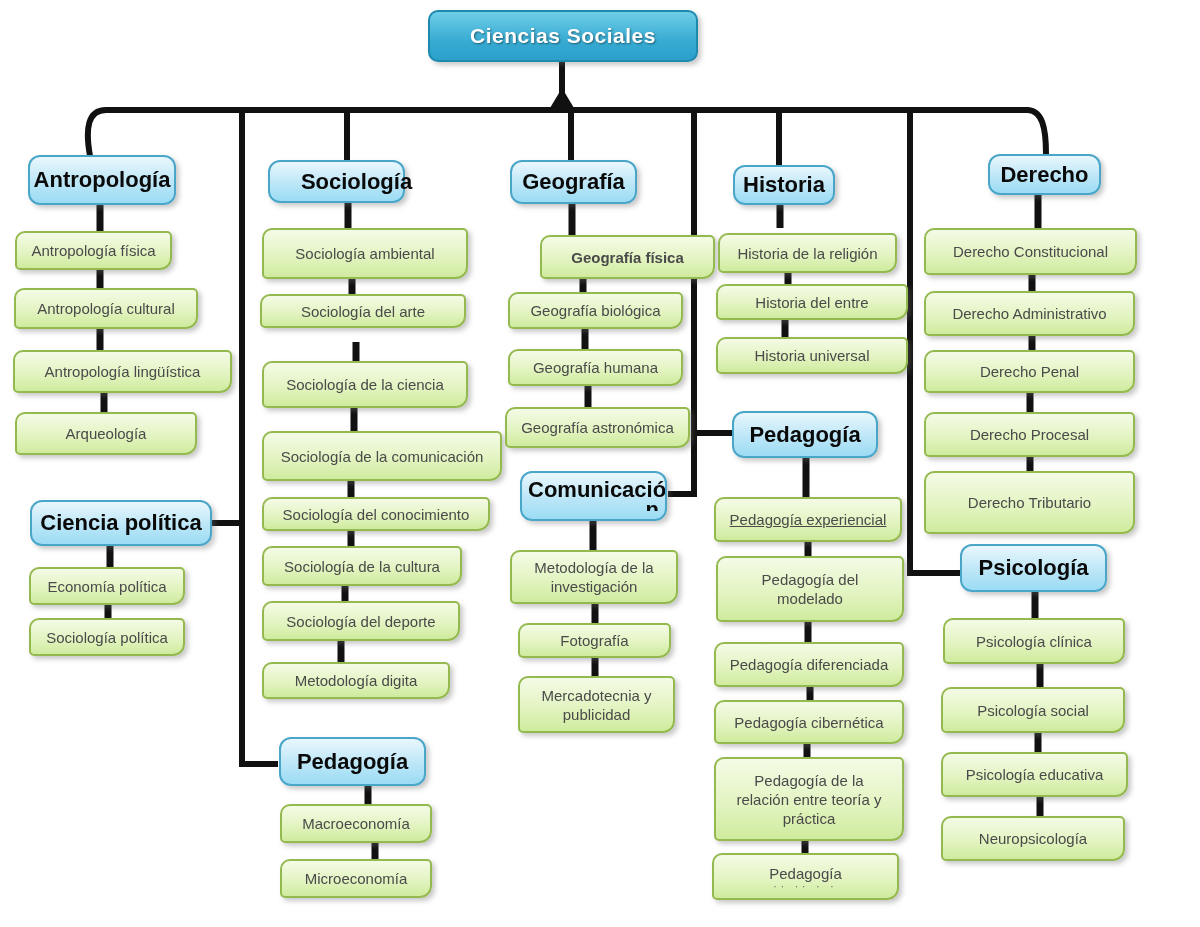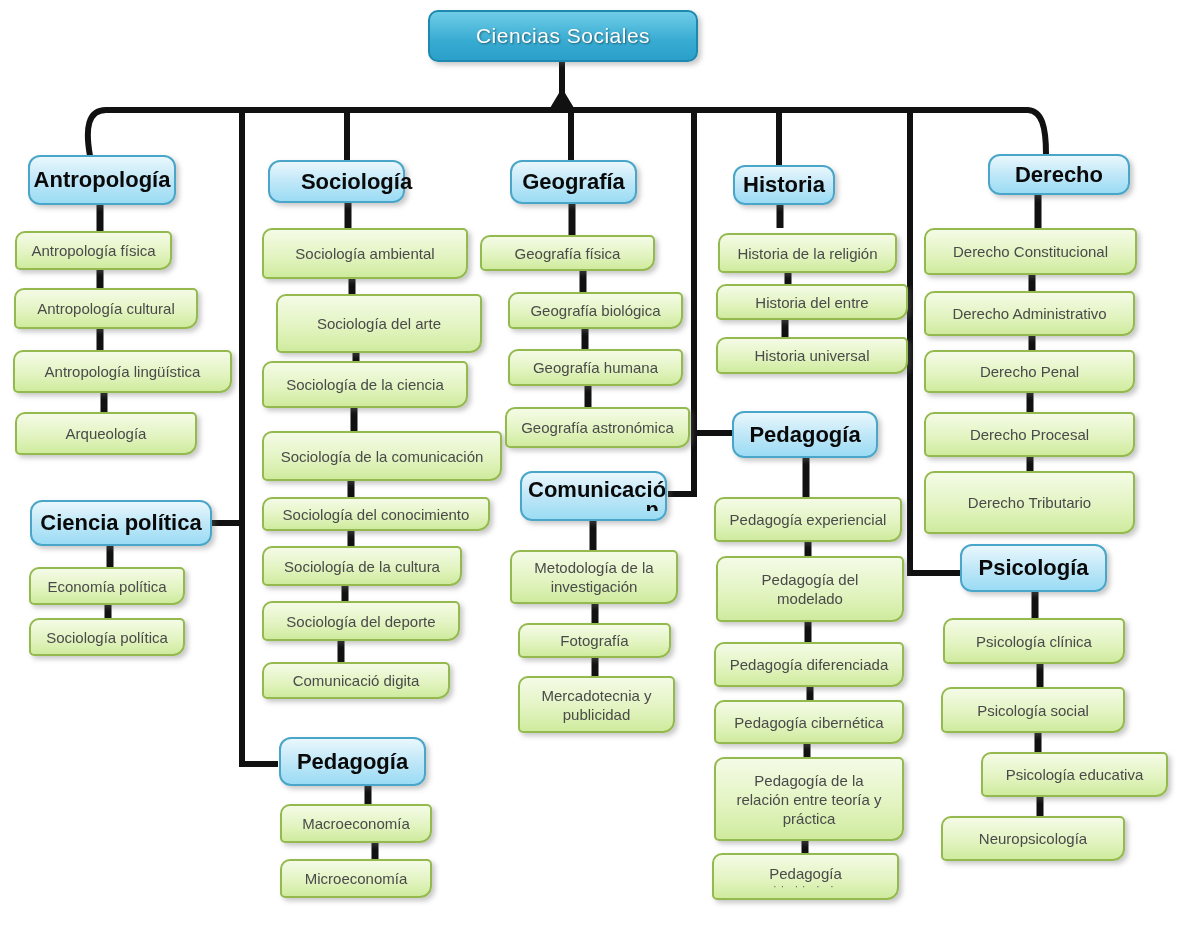--- a/index.html
+++ b/index.html
@@ -12,21 +12,21 @@
   .node{position:absolute;box-sizing:border-box;display:flex;align-items:center;justify-content:center;
         text-align:center;box-shadow:3px 3px 5px rgba(110,110,110,.38);}
   .node .lbl{white-space:pre-line;display:block;padding:0 6px;}
   .leaf{background:linear-gradient(180deg,#f4fbe6 0%,#e3f4c2 55%,#cfeb9e 100%);
         border:2px solid var(--c-leaf-border,#94b94e);border-radius:10px 5px 12px 5px;
         color:var(--c-leaf-text,#4a4a4a);font-size:15px;line-height:19px;}
   .branch{background:linear-gradient(180deg,#e9f7fd 0%,#bce6f7 55%,#9bdcf4 100%);
         border:2px solid var(--c-branch-border,#4aa6c8);border-radius:12px;
         color:#0a0a0a;font-weight:bold;font-size:22px;line-height:20px;}
   .root{background:linear-gradient(180deg,#6fcde7 0%,#38abd2 60%,#2aa0ca 100%);
-        border:2px solid #1d89ae;border-radius:10px;color:#ffffff;font-weight:normal;font-size:21px;
+        border:2px solid #1d89ae;border-radius:10px;color:#ffffff;font-weight:bold;font-size:21px;
         text-shadow:1px 1px 2px rgba(0,0,0,.45);letter-spacing:.5px;}
   
   .clip-2{align-items:flex-start;}
   .clip-2 .lbl{margin-top:7px;max-height:31px;overflow:hidden;line-height:20px;text-align:right;}
   
   .sub{display:block;font-size:10px;letter-spacing:4px;line-height:8px;color:#5a5a5a;overflow:hidden;max-height:7px;}
 </style>
 </head>
 <body>
 
@@ -85,54 +85,54 @@
     </div>
     <div class="node leaf" style="left: 29px; top: 618px; width: 156px; height: 38px;">
       <span class="lbl">Sociología política</span>
     </div>
     <div class="node branch" style="left: 268px; top: 160px; width: 137px; height: 43px; padding-left: 40px;">
       <span class="lbl">Sociología</span>
     </div>
     <div class="node leaf" style="left: 262px; top: 228px; width: 206px; height: 51px;">
       <span class="lbl">Sociología ambiental</span>
     </div>
-    <div class="node leaf" style="left: 276px; top: 294px; width: 206px; height: 59px;">
+    <div class="node leaf" style="left: 260px; top: 294px; width: 206px; height: 34px;">
       <span class="lbl">Sociología del arte</span>
     </div>
     <div class="node leaf" style="left: 262px; top: 361px; width: 206px; height: 47px;">
       <span class="lbl">Sociología de la ciencia</span>
     </div>
     <div class="node leaf" style="left: 262px; top: 431px; width: 240px; height: 50px;">
       <span class="lbl">Sociología de la comunicación</span>
     </div>
     <div class="node leaf" style="left: 262px; top: 497px; width: 228px; height: 34px; text-align: right;">
       <span class="lbl">Sociología del conocimiento</span>
     </div>
     <div class="node leaf" style="left: 262px; top: 546px; width: 200px; height: 40px;">
       <span class="lbl">Sociología de la cultura</span>
     </div>
     <div class="node leaf" style="left: 262px; top: 601px; width: 198px; height: 40px;">
       <span class="lbl">Sociología del deporte</span>
     </div>
     <div class="node leaf" style="left: 262px; top: 662px; width: 188px; height: 37px;">
-      <span class="lbl">Comunicació digita</span>
+      <span class="lbl">Metodología digita</span>
     </div>
     <div class="node branch" style="left: 279px; top: 737px; width: 147px; height: 49px;">
       <span class="lbl">Pedagogía</span>
     </div>
     <div class="node leaf" style="left: 280px; top: 804px; width: 152px; height: 39px;">
       <span class="lbl">Macroeconomía</span>
     </div>
     <div class="node leaf" style="left: 280px; top: 859px; width: 152px; height: 39px;">
       <span class="lbl">Microeconomía</span>
     </div>
     <div class="node branch" style="left: 510px; top: 160px; width: 127px; height: 44px;">
       <span class="lbl">Geografía</span>
     </div>
-    <div class="node leaf" style="left: 480px; top: 235px; width: 175px; height: 36px;">
+    <div class="node leaf" style="left: 540px; top: 235px; width: 175px; height: 44px; font-weight: bold;">
       <span class="lbl">Geografía física</span>
     </div>
     <div class="node leaf" style="left: 508px; top: 292px; width: 175px; height: 37px;">
       <span class="lbl">Geografía biológica</span>
     </div>
     <div class="node leaf" style="left: 508px; top: 349px; width: 175px; height: 37px;">
       <span class="lbl">Geografía humana</span>
     </div>
     <div class="node leaf" style="left: 505px; top: 407px; width: 185px; height: 41px;">
       <span class="lbl">Geografía astronómica</span>
@@ -160,21 +160,21 @@
     </div>
     <div class="node leaf" style="left: 716px; top: 284px; width: 192px; height: 36px;">
       <span class="lbl">Historia del entre</span>
     </div>
     <div class="node leaf" style="left: 716px; top: 337px; width: 192px; height: 37px;">
       <span class="lbl">Historia universal</span>
     </div>
     <div class="node branch" style="left: 732px; top: 411px; width: 146px; height: 47px;">
       <span class="lbl">Pedagogía</span>
     </div>
-    <div class="node leaf" style="left: 714px; top: 497px; width: 188px; height: 45px;">
+    <div class="node leaf" style="left: 714px; top: 497px; width: 188px; height: 45px; text-decoration: underline;">
       <span class="lbl">Pedagogía experiencial</span>
     </div>
     <div class="node leaf" style="left: 716px; top: 556px; width: 188px; height: 66px;">
       <span class="lbl">Pedagogía del
 modelado</span>
     </div>
     <div class="node leaf" style="left: 714px; top: 642px; width: 190px; height: 45px;">
       <span class="lbl">Pedagogía diferenciada</span>
     </div>
     <div class="node leaf" style="left: 714px; top: 700px; width: 190px; height: 44px;">
@@ -184,21 +184,21 @@
       <span class="lbl">Pedagogía de la
 relación entre teoría y
 práctica</span>
     </div>
     <div class="node leaf" style="left: 712px; top: 853px; width: 187px; height: 47px;">
       <div>
         <span class="lbl">Pedagogía</span>
         <span class="sub">·· ··    · ·</span>
       </div>
     </div>
-    <div class="node branch" style="left: 988px; top: 154px; width: 142px; height: 41px;">
+    <div class="node branch" style="left: 988px; top: 154px; width: 113px; height: 41px;">
       <span class="lbl">Derecho</span>
     </div>
     <div class="node leaf" style="left: 924px; top: 228px; width: 213px; height: 47px;">
       <span class="lbl">Derecho Constitucional</span>
     </div>
     <div class="node leaf" style="left: 924px; top: 291px; width: 211px; height: 45px;">
       <span class="lbl">Derecho Administrativo</span>
     </div>
     <div class="node leaf" style="left: 924px; top: 350px; width: 211px; height: 43px;">
       <span class="lbl">Derecho Penal</span>
@@ -211,19 +211,19 @@
     </div>
     <div class="node branch" style="left: 960px; top: 544px; width: 147px; height: 48px;">
       <span class="lbl">Psicología</span>
     </div>
     <div class="node leaf" style="left: 943px; top: 618px; width: 182px; height: 46px;">
       <span class="lbl">Psicología clínica</span>
     </div>
     <div class="node leaf" style="left: 941px; top: 687px; width: 184px; height: 46px;">
       <span class="lbl">Psicología social</span>
     </div>
-    <div class="node leaf" style="left: 941px; top: 752px; width: 187px; height: 45px; margin-left: 40px;">
+    <div class="node leaf" style="left: 941px; top: 752px; width: 187px; height: 45px;">
       <span class="lbl">Psicología educativa</span>
     </div>
     <div class="node leaf" style="left: 941px; top: 816px; width: 184px; height: 45px;">
       <span class="lbl">Neuropsicología</span>
     </div>
   </div>
 
 </body></html>

